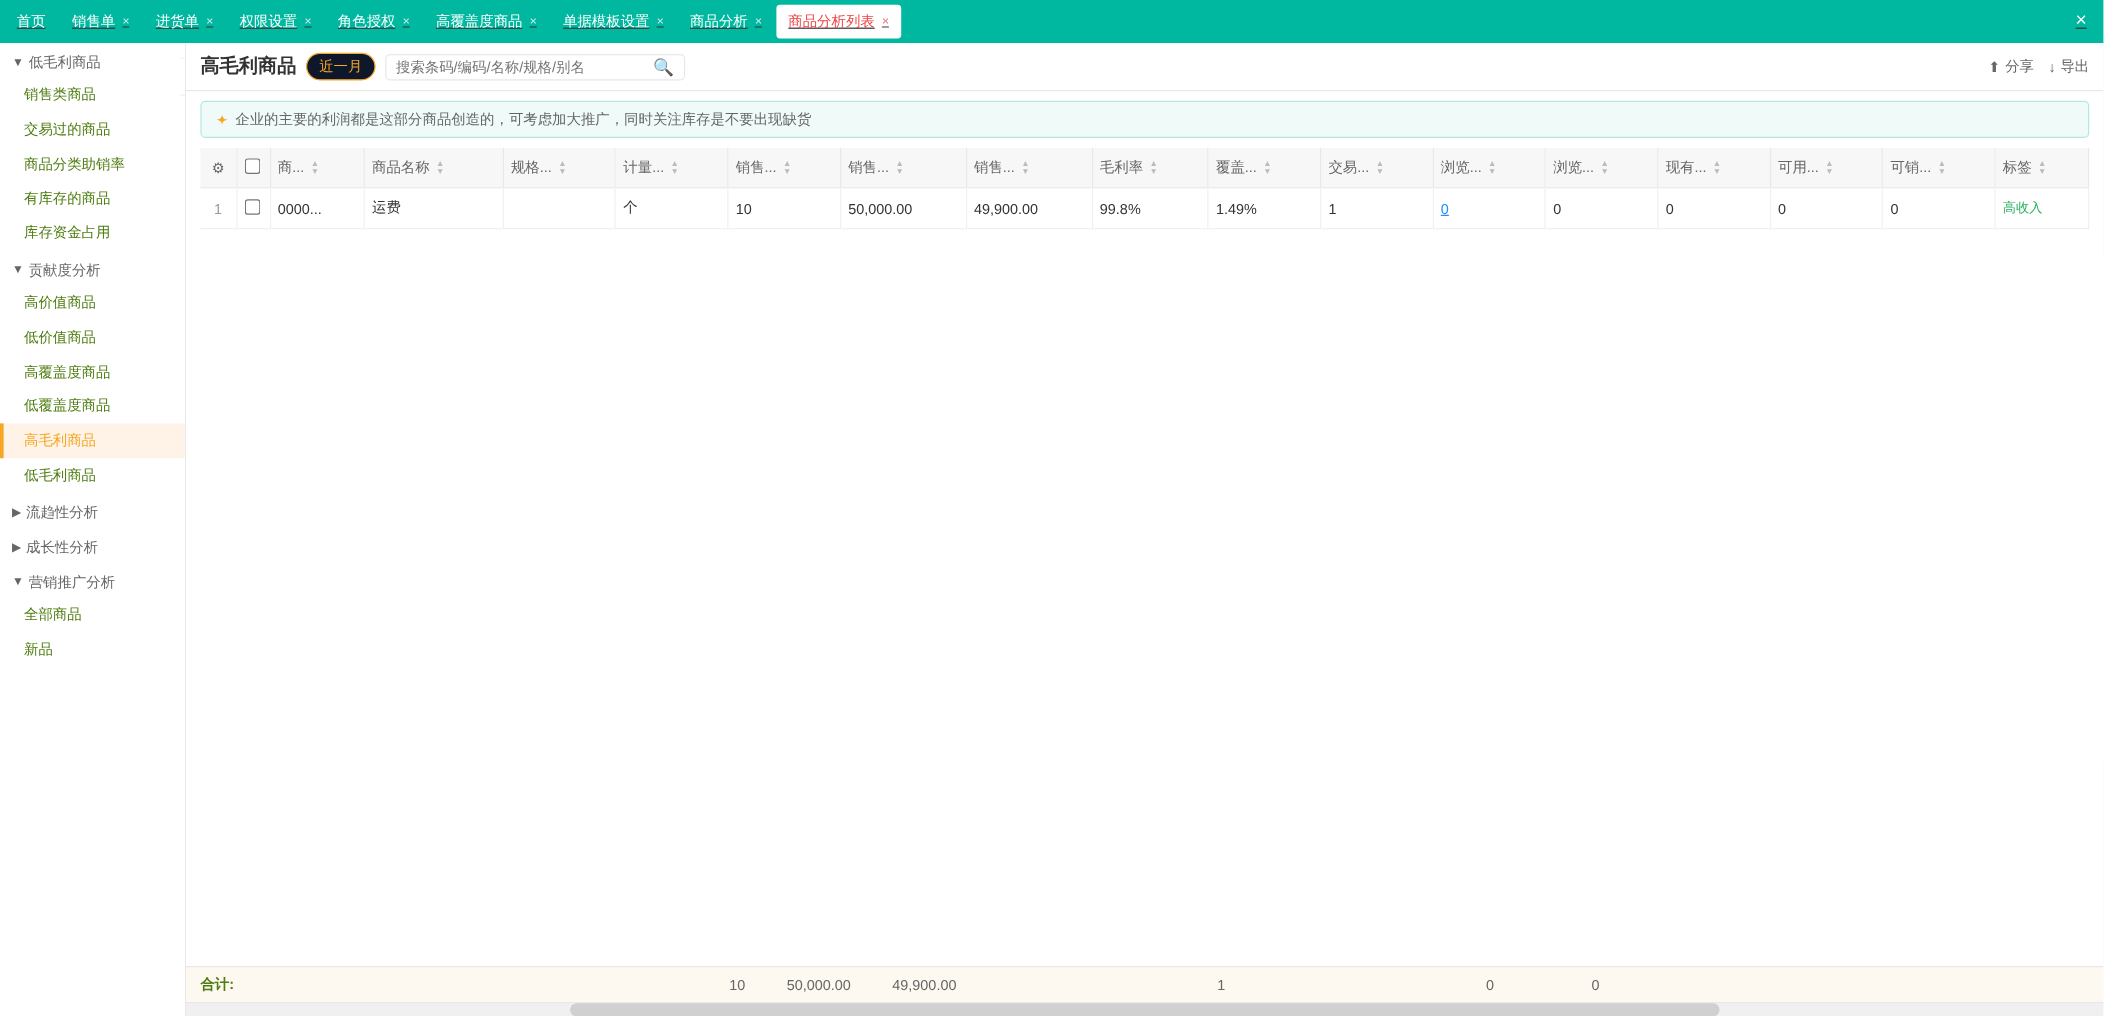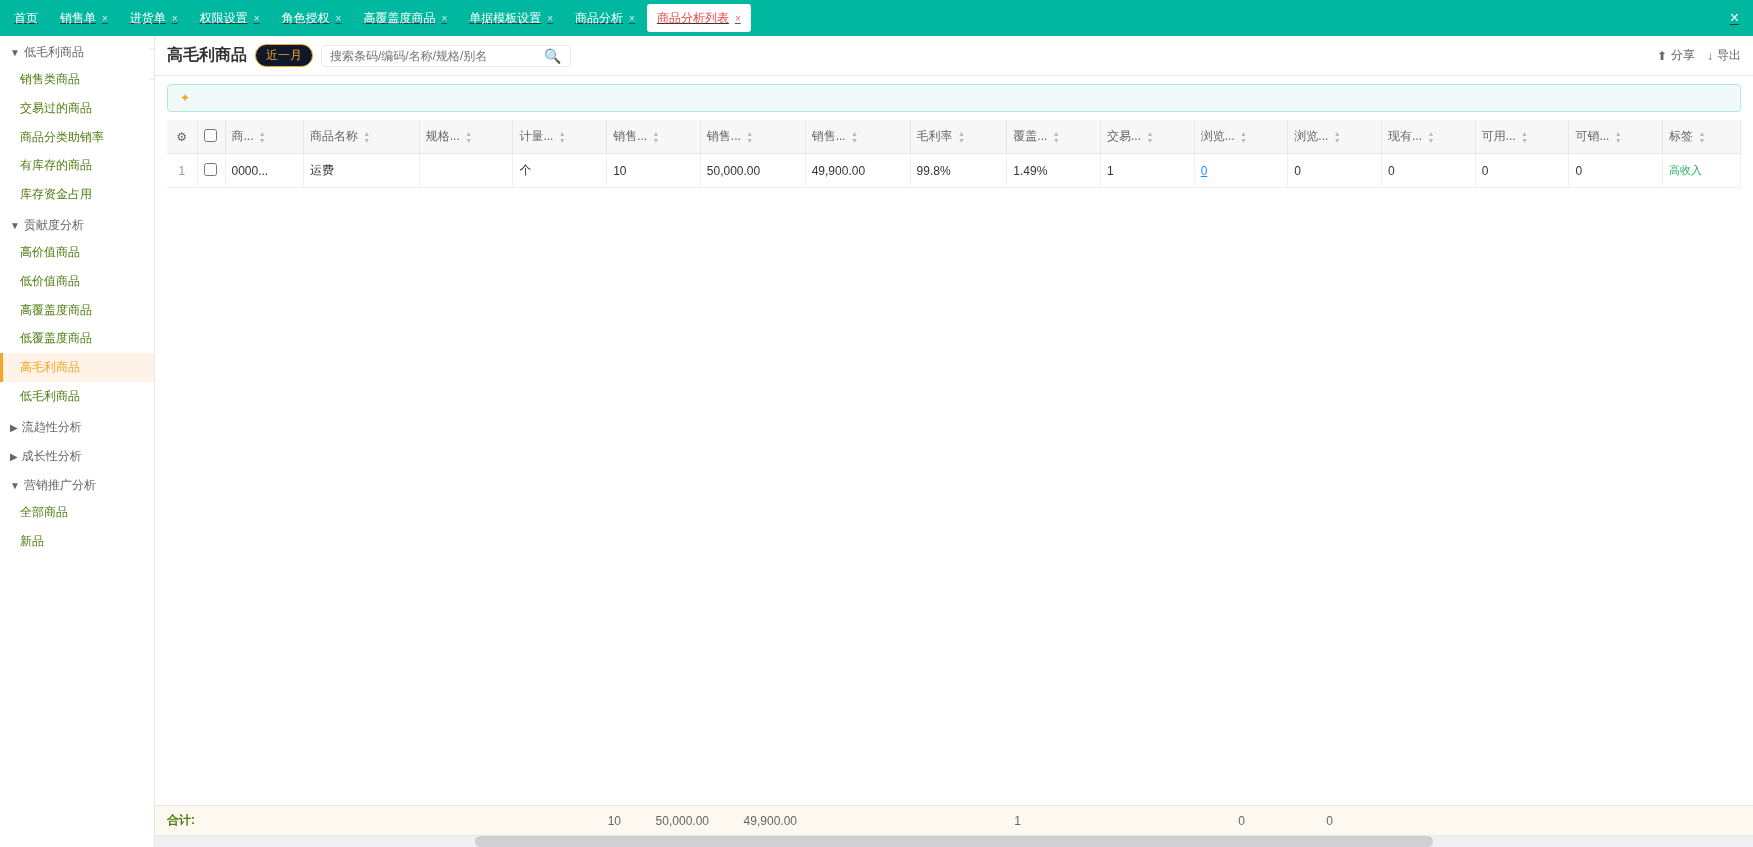--- a/index.html
+++ b/index.html
@@ -385,20 +385,21 @@
         </div>
         <div class="action-btn">
           <span>↓</span>
           <span>导出</span>
         </div>
       </div>
     </div>
 
     <div class="info-banner">
       <span class="info-icon">✦</span>
+      <span>企业的主要的利润都是这部分商品创造的，可考虑加大推广，同时关注库存是不要出现缺货</span>
     </div>
 
     <div class="table-container">
       <table>
         <thead>
           <tr>
             <th style="width:30px; text-align:center;">⚙</th>
             <th style="width:28px;"><input type="checkbox" style=""></th>
             <th>
               <span>商...</span>

